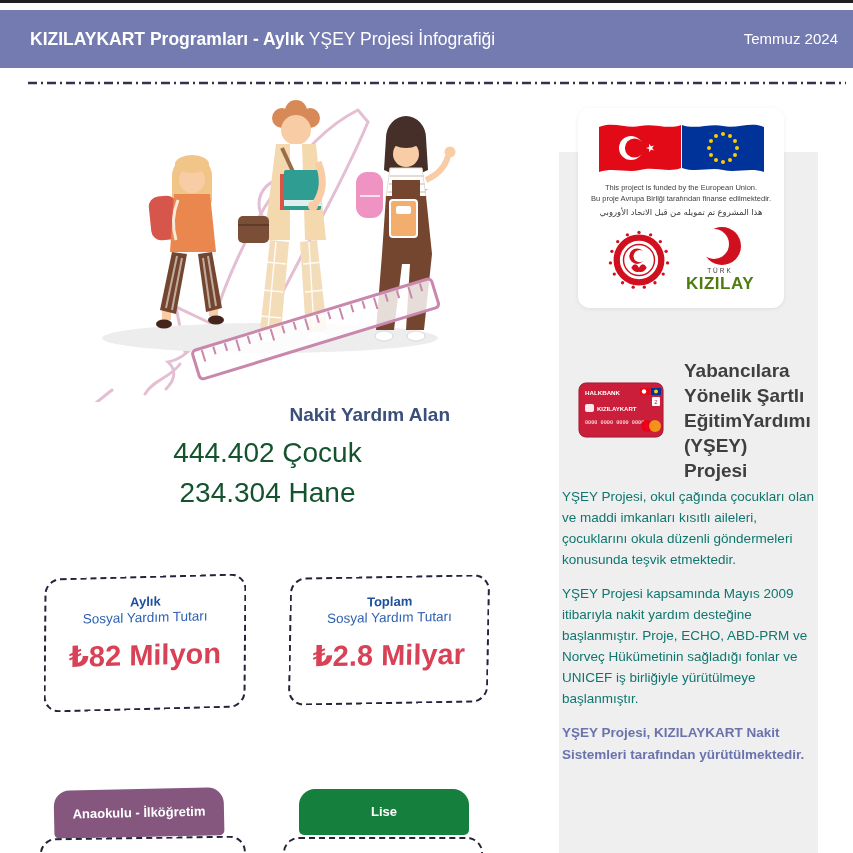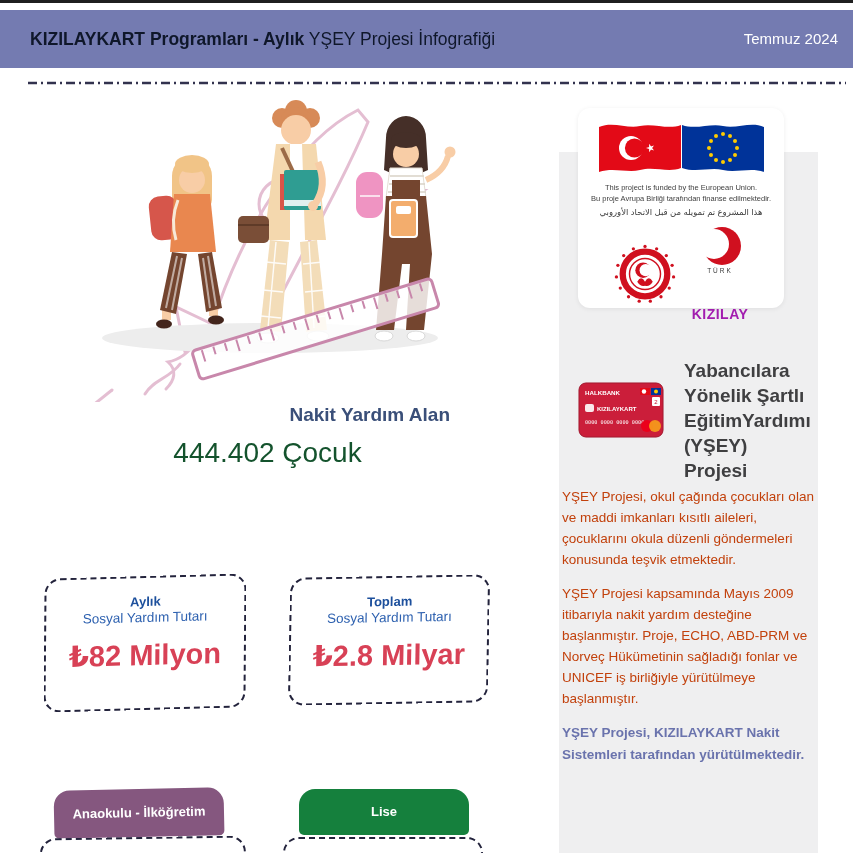--- a/index.html
+++ b/index.html
@@ -3,21 +3,21 @@
 <meta charset="utf-8">
 <style>
   html,body{margin:0;padding:0;background:#fff;}
   .page{position:relative;width:853px;height:853px;overflow:hidden;background:#fff;
         font-family:"Liberation Sans","DejaVu Sans",sans-serif;}
 
   
   .top-strip{position:absolute;left:0;top:0;width:100%;height:3px;background:#1f1f1f;}
   .header{position:absolute;left:0;top:10px;width:100%;height:58px;background:#747bb1;}
   .header-title{position:absolute;left:30px;top:0;height:58px;line-height:58px;
-                color:#0f172a;font-size:17.5px;white-space:nowrap;}
+                color:#ffffff;font-size:17.5px;white-space:nowrap;}
   .header-title .bold{font-weight:bold;}
   .header-date{position:absolute;right:15px;top:0;height:44px;line-height:58px;color:#fff;font-size:15px;}
   .dash-sep{position:absolute;left:28px;top:81px;}
 
   
   .stats{position:absolute;left:85px;top:404px;width:365px;text-align:center;}
   .stats .h{font-size:19px;font-weight:bold;color:#3a4f79;margin-bottom:11px;text-align:right;}
   .stats .n{font-size:28px;font-weight:normal;color:#14532d;margin-bottom:8px;}
 
   .amount-box{position:absolute;border:2.2px dashed #23233c;border-radius:16px;text-align:center;
@@ -39,28 +39,28 @@
   
   .side-panel{position:absolute;left:559px;top:152px;width:259px;height:701px;background:#efeff0;}
   .funding-card{position:absolute;left:578px;top:108px;width:206px;height:200px;background:#fff;
                 border-radius:12px;box-shadow:0 1px 5px rgba(0,0,0,.07);text-align:center;}
   .flags{display:flex;justify-content:center;gap:1px;margin-top:13px;}
   .fund-text{margin-top:6px;font-size:7.5px;color:#3e3e3e;line-height:1.45;}
   .fund-text .ar{font-size:8.5px;margin-top:1px;}
   .logo-row{display:flex;justify-content:center;align-items:center;gap:16px;margin-top:8px;}
   .kizilay{display:flex;flex-direction:column;align-items:center;}
   .kizilay .t1{font-size:6.5px;letter-spacing:2px;color:#3a3a3a;margin-top:1px;}
-  .kizilay .t2{font-size:14px;font-weight:bold;color:#a21caf;letter-spacing:.5px;margin-top:32px;}
+  .kizilay .t2{font-size:17px;font-weight:bold;color:#4d7c0f;letter-spacing:.5px;}
 
   .project-head{position:absolute;left:578px;top:358px;width:236px;display:flex;gap:20px;}
   .kcard-wrap{margin-top:24px;flex:0 0 auto;}
   .project-title{font-size:19px;line-height:1.32;font-weight:bold;color:#3f3f41;width:138px;}
 
   .side-text{position:absolute;left:562px;top:486px;width:252px;}
-  .side-text p{margin:0 0 13px 0;font-size:13.5px;line-height:1.56;color:#c2410c;}
+  .side-text p{margin:0 0 13px 0;font-size:13.5px;line-height:1.56;color:#0f766e;}
   .side-text p.bold-footer{font-weight:bold;color:#6a73ad;}
 
   .illu{position:absolute;left:60px;top:92px;}
 </style>
 </head>
 <body>
 
 <div class="page">
 
   <div class="top-strip"></div>
@@ -167,20 +167,21 @@
 
     <g transform="rotate(-17 255 235)">
       <rect x="130" y="222" width="250" height="30" rx="4" fill="#ffffff" fill-opacity="0.82" stroke="#c887ab" stroke-width="3"></rect>
       <path d="M140,224 v12 M152,224 v8 M164,224 v8 M176,224 v12 M188,224 v8 M200,224 v8 M212,224 v12 M224,224 v8 M236,224 v8 M248,224 v12 M260,224 v8 M272,224 v8 M284,224 v12 M296,224 v8 M308,224 v8 M320,224 v12 M332,224 v8 M344,224 v8 M356,224 v12 M368,224 v8" stroke="#c887ab" stroke-width="2" fill="none"></path>
     </g>
   </svg>
 
   <div class="stats">
     <div class="h">Nakit Yardım Alan</div>
     <div class="n">444.402 Çocuk</div>
+    <div class="n">234.304 Hane</div>
   </div>
 
   <div class="amount-box box1">
     <div class="lb">Aylık</div>
     <div class="ls">Sosyal Yardım Tutarı</div>
     <div class="val">₺82 Milyon</div>
   </div>
   <div class="amount-box box2">
     <div class="lb">Toplam</div>
     <div class="ls">Sosyal Yardım Tutarı</div>

